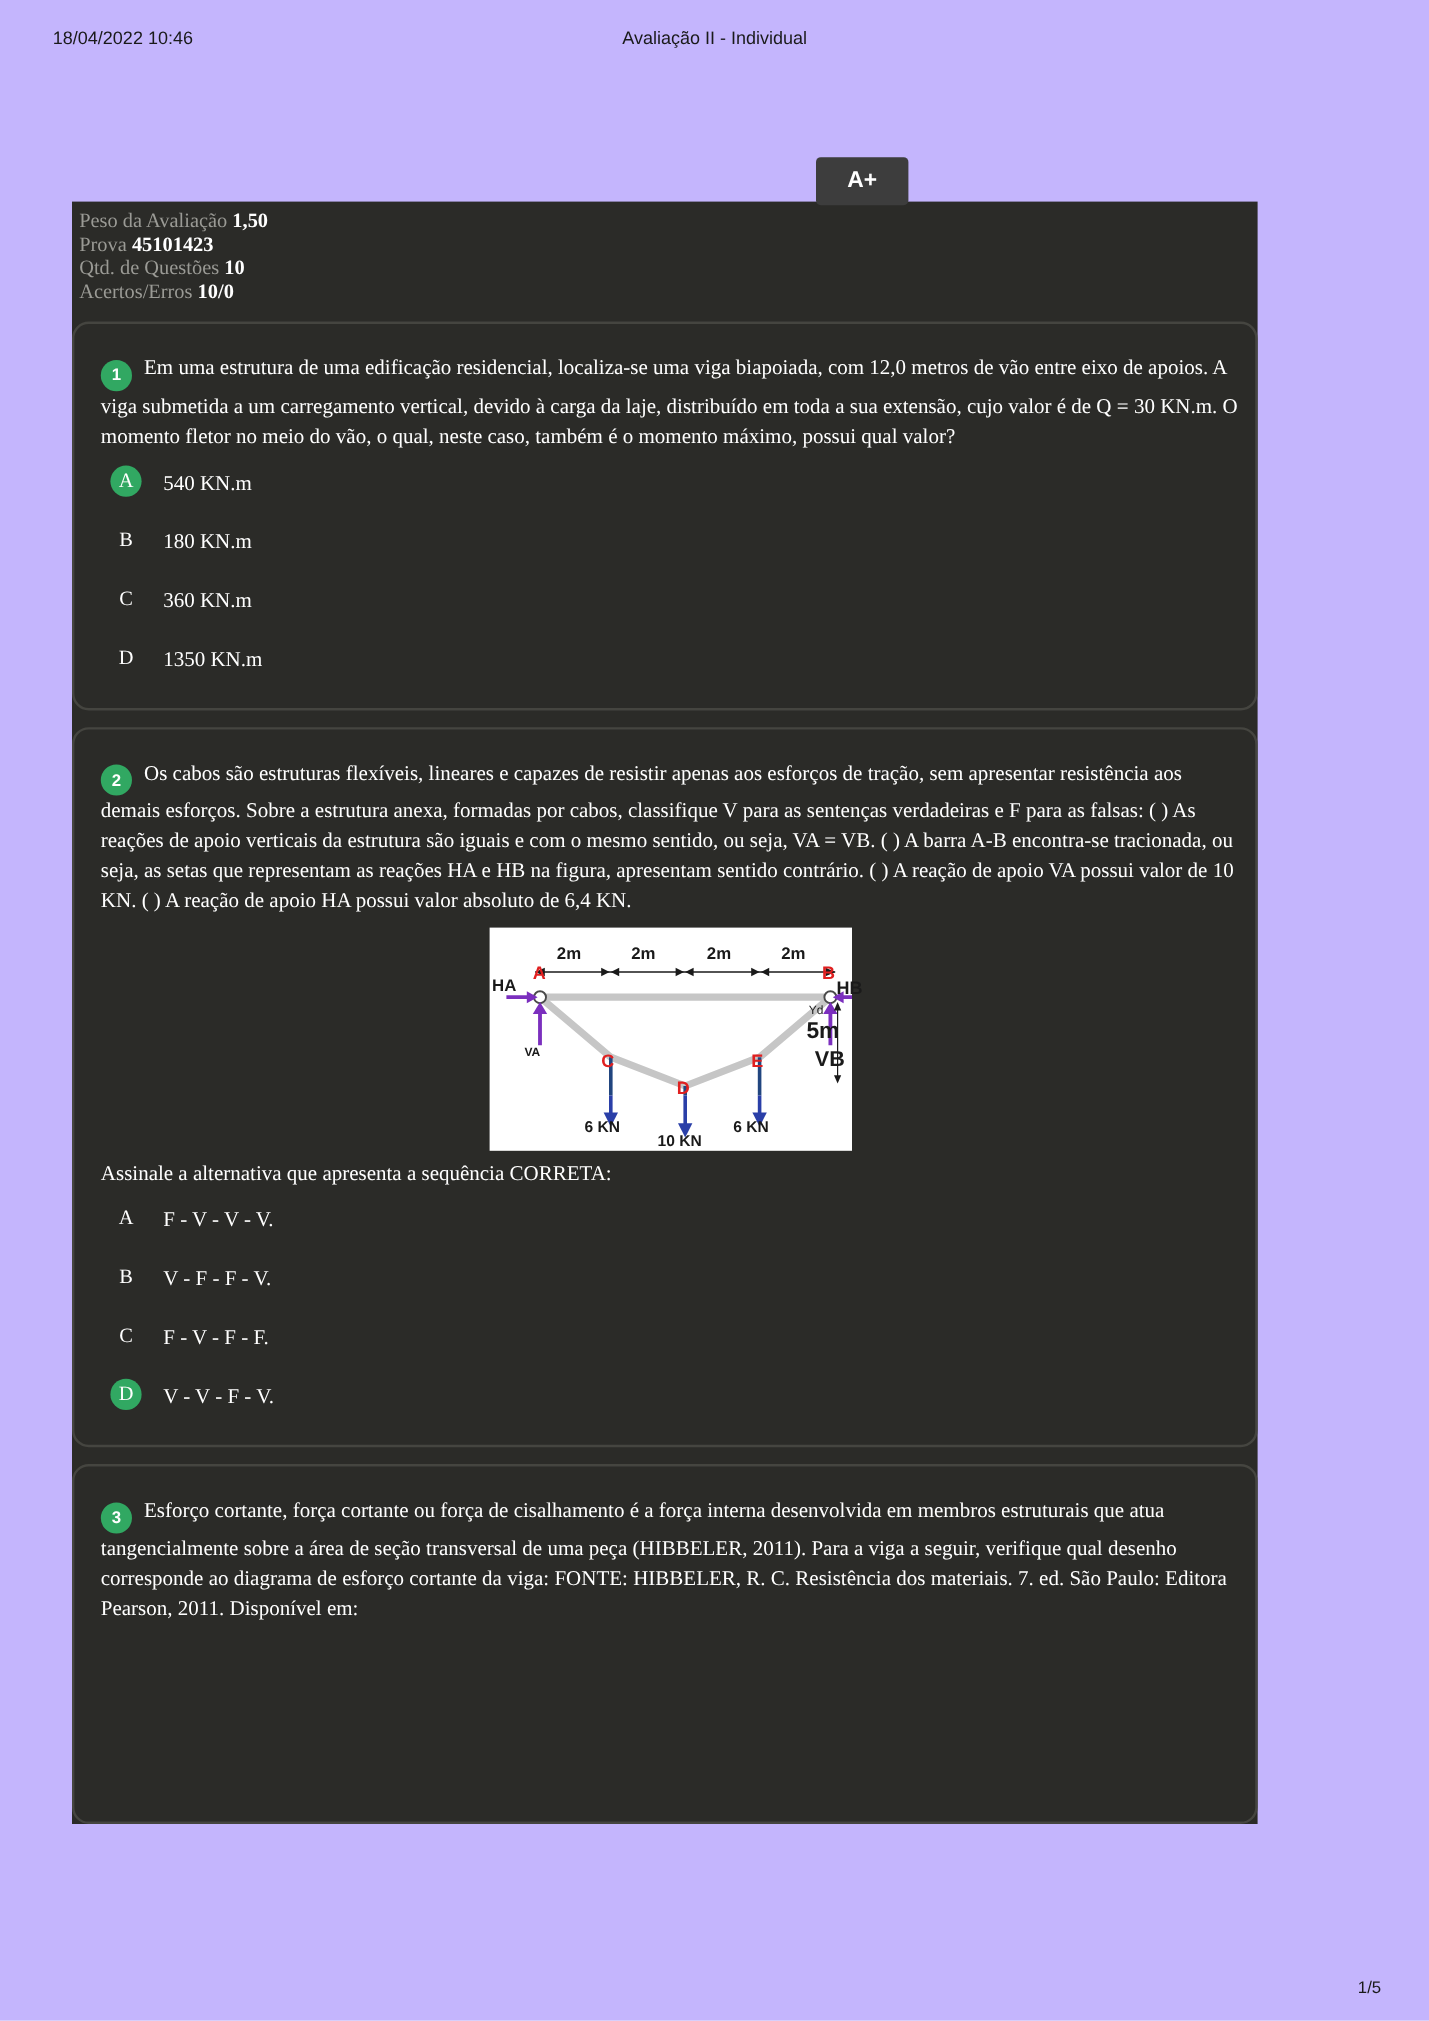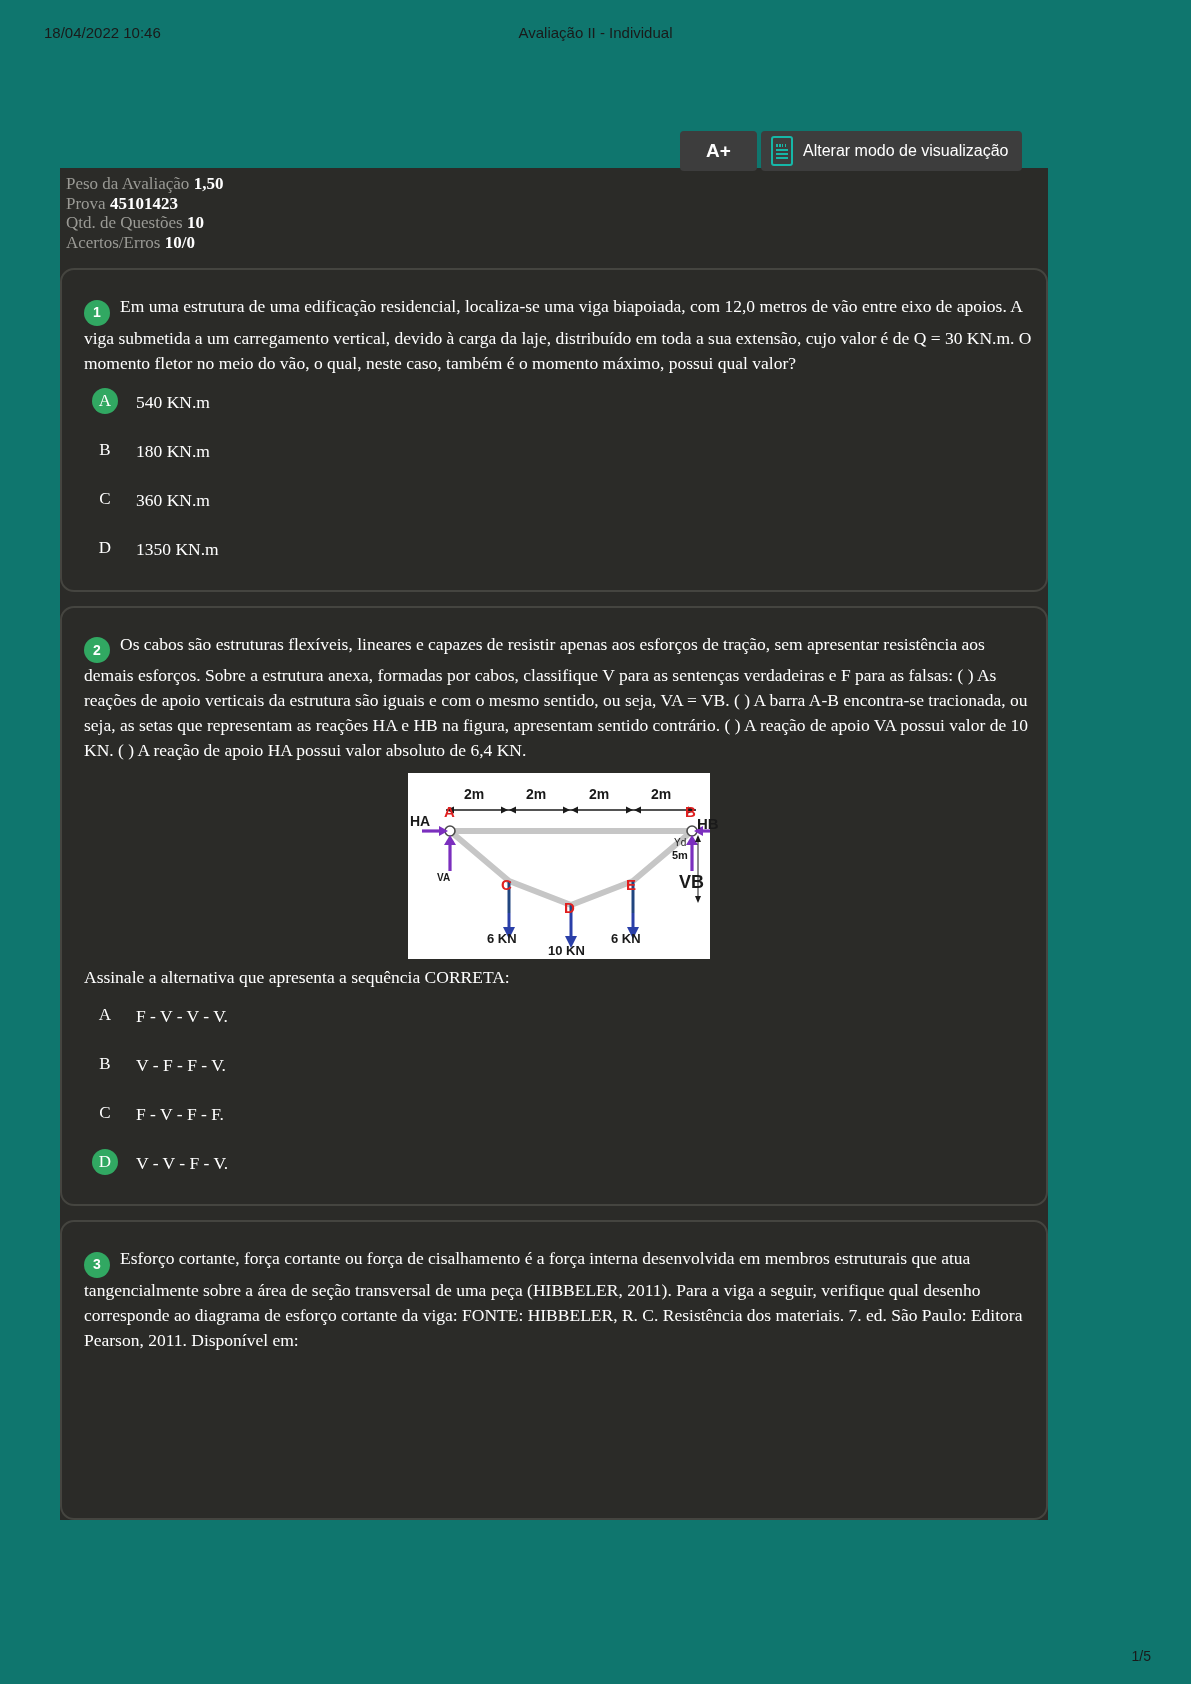--- a/index.html
+++ b/index.html
@@ -3,21 +3,21 @@
 <meta charset="utf-8">
 <style>
   * { box-sizing: border-box; }
   html, body {
     margin: 0; padding: 0;
     background: #ffffff;
     width: 1191px; height: 1684px;
     font-family: "Liberation Serif", "DejaVu Serif", serif;
     overflow: hidden;
   }
-  .page { position: relative; width: 1191px; height: 1684px; background: #0f766e; }
+  .page { position: relative; width: 1191px; height: 1684px; background: #c4b5fd; }
 
   
   .print-header {
     position: absolute; top: 24px; left: 0; width: 1191px; height: 24px;
     font-family: "Liberation Sans", sans-serif;
     font-size: 15px; color: #1a1a1a;
   }
   .print-header .ph-date { position: absolute; left: 44px; top: 0; white-space: nowrap; }
   .print-header .ph-title { position: absolute; left: 0; top: 0; width: 1191px; text-align: center; }
 
@@ -102,29 +102,20 @@
 
 <div class="page">
 
   <div class="print-header">
     <span class="ph-date">18/04/2022 10:46</span>
     <span class="ph-title">Avaliação II - Individual</span>
   </div>
 
   <div class="toolbar">
     <button class="btn-aplus">A+</button>
-    <button class="btn-modo">
-      <span class="modo-icon">
-        <i class="dots"></i>
-          <i></i>
-          <i></i>
-          <i></i>
-      </span>
-      <span>Alterar modo de visualização</span>
-    </button>
   </div>
 
   <div class="sheet">
 
     <div class="meta">
       <div class="row">
         <span class="lbl">Peso da Avaliação</span>
         <span class="val">1,50</span>
       </div>
       <div class="row">
@@ -238,21 +229,21 @@
           <span class="fig-txt" style="left:29px;  top:99px; font-size:10px; color:#1a1a1a;">VA</span>
           <span class="fig-txt" style="left:271px; top:99px; font-size:18px; color:#1a1a1a;">VB</span>
 
           
           <span class="fig-txt" style="left:79px;  top:158px; font-size:13px; color:#1a1a1a;">6 KN</span>
           <span class="fig-txt" style="left:140px; top:170px; font-size:13px; color:#1a1a1a;">10 KN</span>
           <span class="fig-txt" style="left:203px; top:158px; font-size:13px; color:#1a1a1a;">6 KN</span>
 
           
           <span class="fig-txt" style="left:266px; top:64px; font-size:10px; color:#1a1a1a; font-weight:normal;">Yd</span>
-          <span class="fig-txt" style="left:264px; top:76px; font-size:11px; color:#1a1a1a;">5m</span>
+          <span class="fig-txt" style="left:264px; top:76px; font-size:19px; color:#1a1a1a;">5m</span>
         </div>
       </div>
 
       <div class="assinale">Assinale a alternativa que apresenta a sequência CORRETA:</div>
 
       <div class="alts">
         <div class="alt">
           <span class="key">A</span>
           <span class="txt">F - V - V - V.</span>
         </div>

